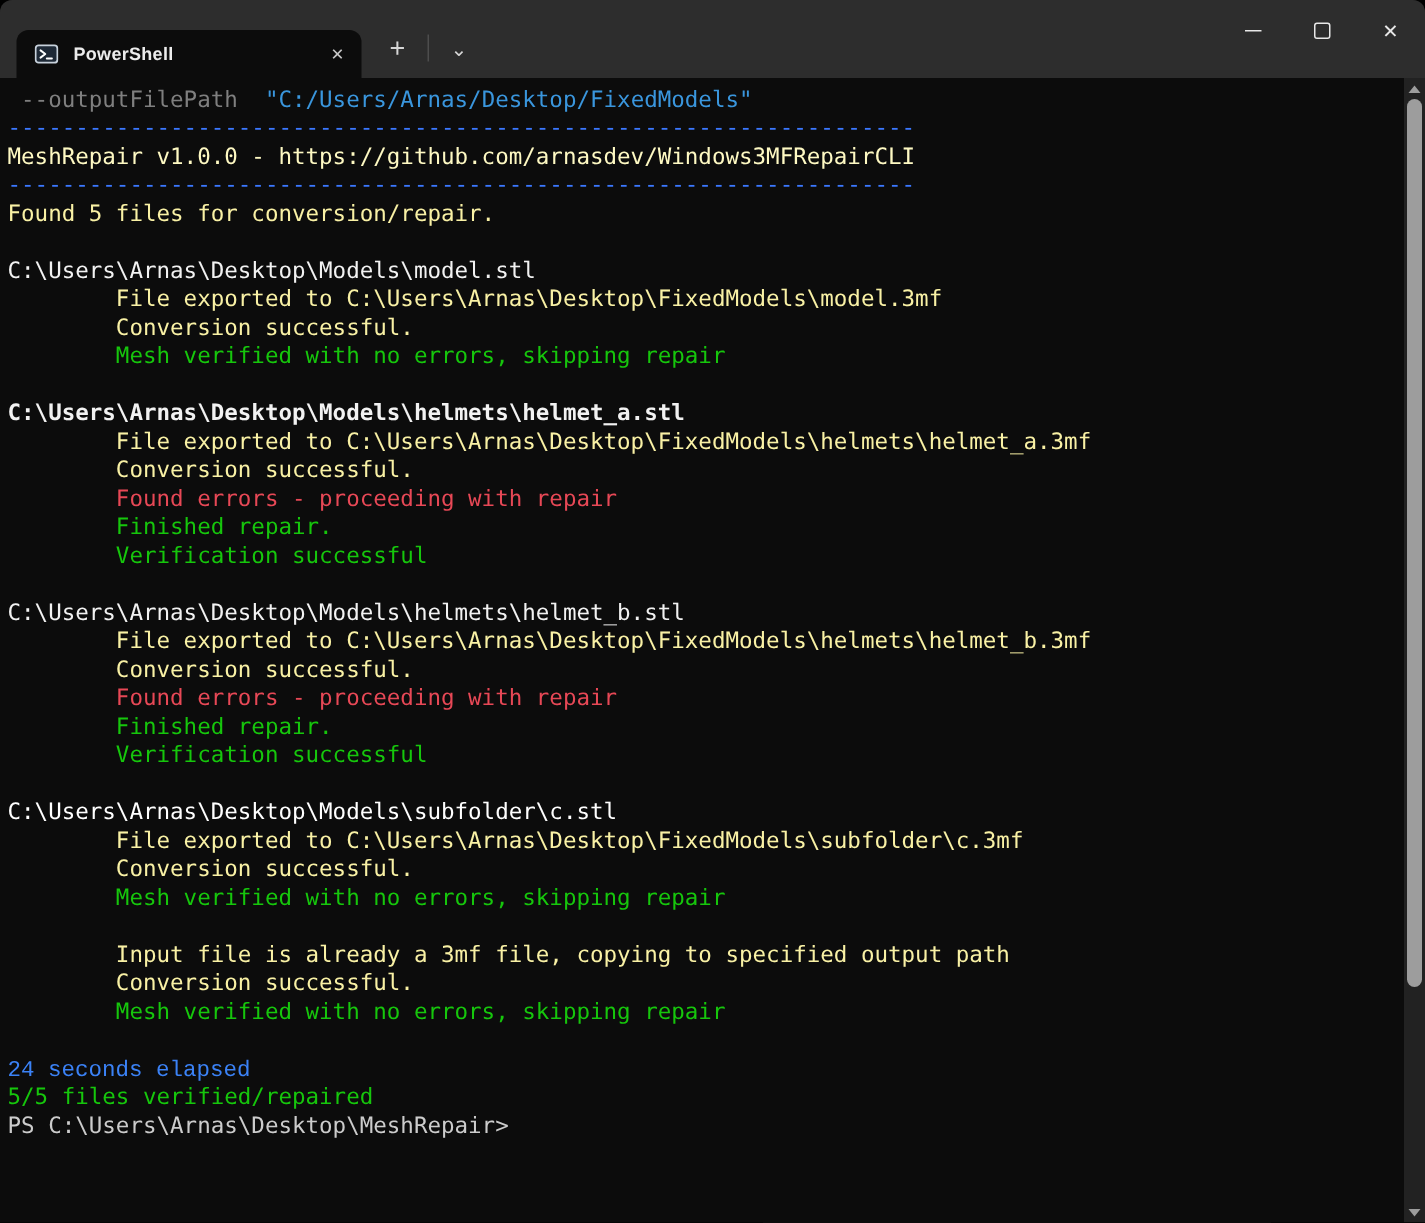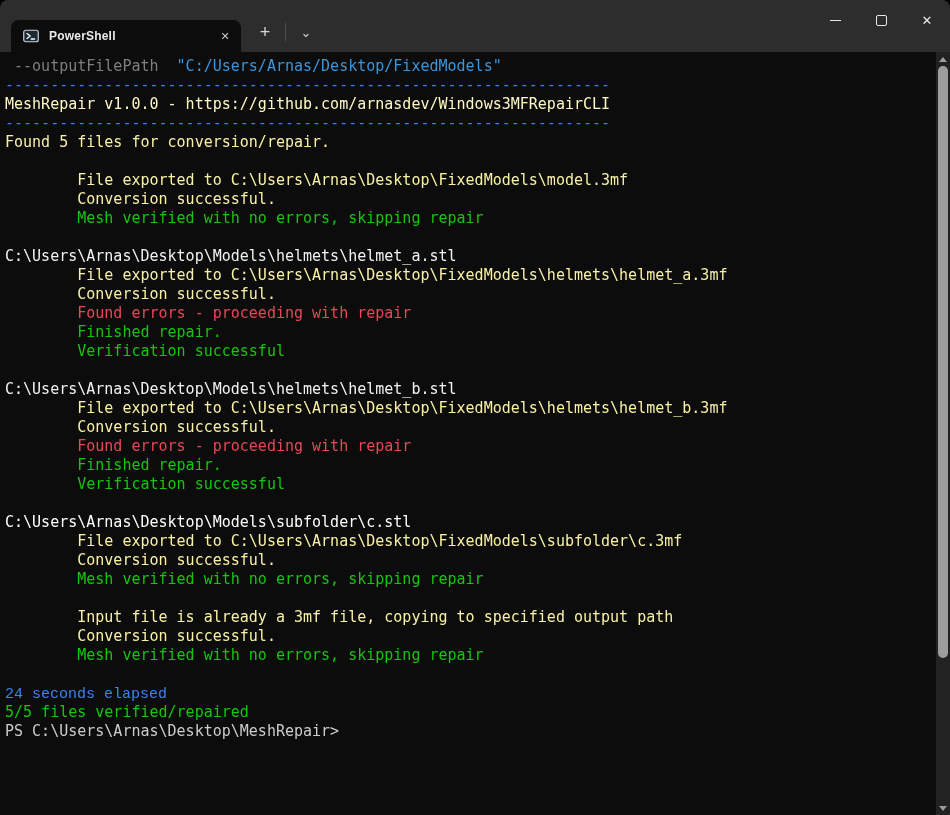--- a/index.html
+++ b/index.html
@@ -74,25 +74,26 @@
   </div>
 
   <div class="terminal">
     <div class="term-content">
         <div class="term-line"><span style="color: rgb(127, 127, 127);"> --outputFilePath  </span><span style="color: rgb(58, 150, 221);">"C:/Users/Arnas/Desktop/FixedModels"</span></div>
         <div class="term-line"><span style="color: rgb(59, 120, 255);">-------------------------------------------------------------------</span></div>
         <div class="term-line"><span style="color: #fef9c3;">MeshRepair v1.0.0 - https://github.com/arnasdev/Windows3MFRepairCLI</span></div>
         <div class="term-line"><span style="color: rgb(59, 120, 255);">-------------------------------------------------------------------</span></div>
         <div class="term-line"><span style="color: rgb(249, 241, 165);">Found 5 files for conversion/repair.</span></div>
         <div class="term-line">&nbsp;</div>
+        <div class="term-line"><span style="color: rgb(242, 242, 242);">C:\Users\Arnas\Desktop\Models\model.stl</span></div>
         <div class="term-line"><span style="color: rgb(249, 241, 165);">        File exported to C:\Users\Arnas\Desktop\FixedModels\model.3mf</span></div>
         <div class="term-line"><span style="color: rgb(249, 241, 165);">        Conversion successful.</span></div>
         <div class="term-line"><span style="color: rgb(22, 198, 12);">        Mesh verified with no errors, skipping repair</span></div>
         <div class="term-line">&nbsp;</div>
-        <div class="term-line"><span style="color: rgb(242, 242, 242);">C:\Users\Arnas\Desktop\Models\helmets\helmet_a.stl</span></div>
+        <div class="term-line"><span style="color: rgb(242, 242, 242); font-weight: bold;">C:\Users\Arnas\Desktop\Models\helmets\helmet_a.stl</span></div>
         <div class="term-line"><span style="color: rgb(249, 241, 165);">        File exported to C:\Users\Arnas\Desktop\FixedModels\helmets\helmet_a.3mf</span></div>
         <div class="term-line"><span style="color: rgb(249, 241, 165);">        Conversion successful.</span></div>
         <div class="term-line"><span style="color: rgb(231, 72, 86);">        Found errors - proceeding with repair</span></div>
         <div class="term-line"><span style="color: rgb(22, 198, 12);">        Finished repair.</span></div>
         <div class="term-line"><span style="color: rgb(22, 198, 12);">        Verification successful</span></div>
         <div class="term-line">&nbsp;</div>
         <div class="term-line"><span style="color: rgb(242, 242, 242);">C:\Users\Arnas\Desktop\Models\helmets\helmet_b.stl</span></div>
         <div class="term-line"><span style="color: rgb(249, 241, 165);">        File exported to C:\Users\Arnas\Desktop\FixedModels\helmets\helmet_b.3mf</span></div>
         <div class="term-line"><span style="color: rgb(249, 241, 165);">        Conversion successful.</span></div>
         <div class="term-line"><span style="color: rgb(231, 72, 86);">        Found errors - proceeding with repair</span></div>

